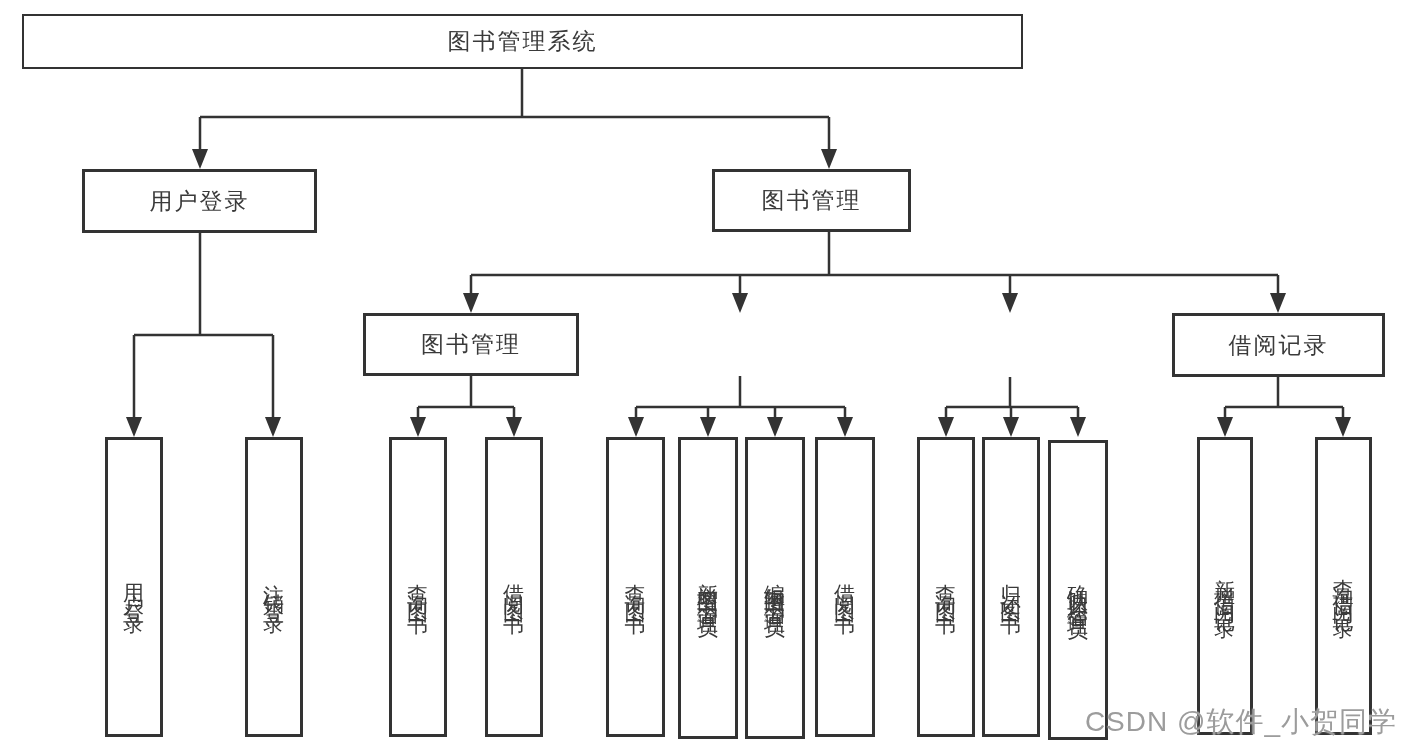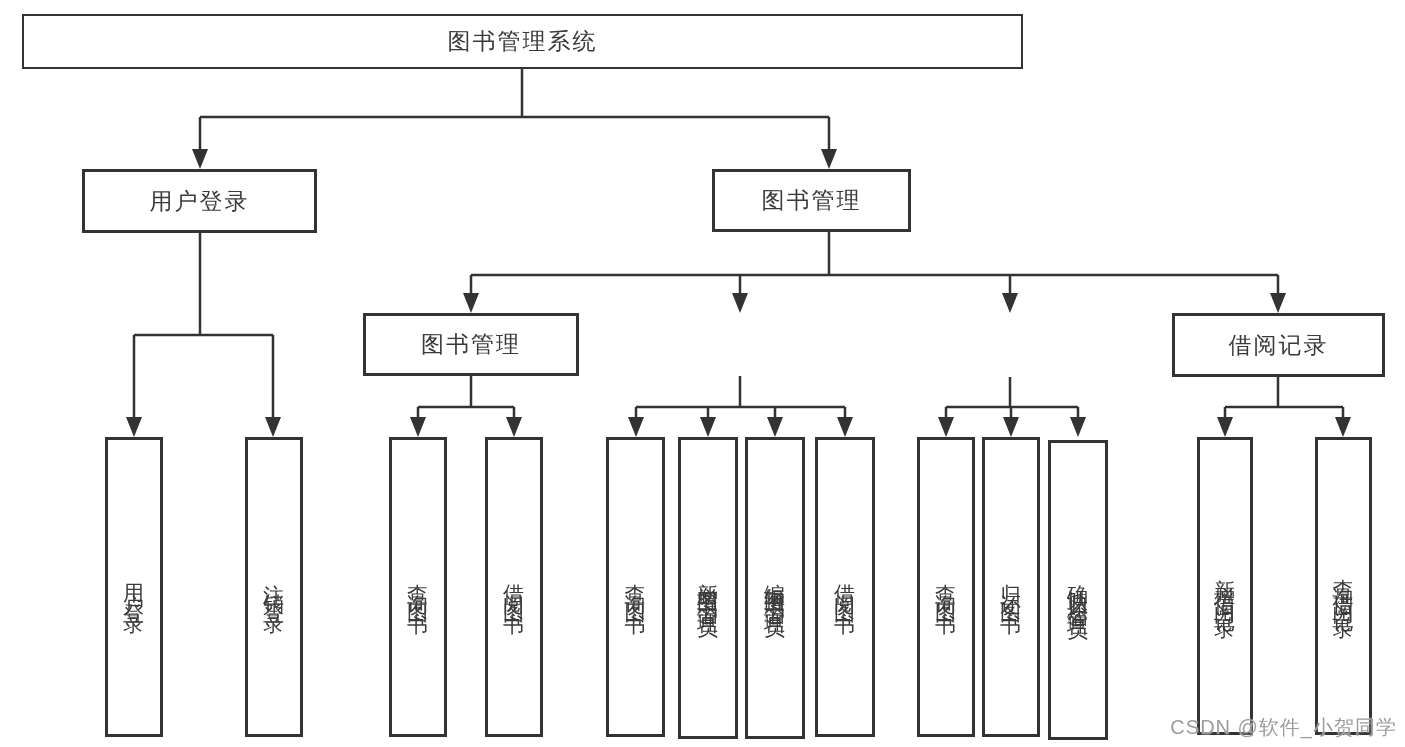--- a/index.html
+++ b/index.html
@@ -28,21 +28,21 @@
   .hbox.root{border-width:2px;}
   .vbox{
     writing-mode:vertical-rl;text-orientation:mixed;
     font-size:21px;line-height:1;white-space:nowrap;
   }
   .col-short{letter-spacing:10px;}
   .col-med{letter-spacing:8px;}
   .col-long{letter-spacing:5px;}
   .watermark{
     position:absolute;right:8px;bottom:6px;
-    font-size:20px;letter-spacing:1px;
+    font-size:28px;letter-spacing:1px;
     color:var(--watermark-color);
     text-shadow:0 0 2px rgba(255,255,255,0.9);
     white-space:nowrap;
   }
 </style>
 </head>
 <body>
 
 <div class="stage">
 

